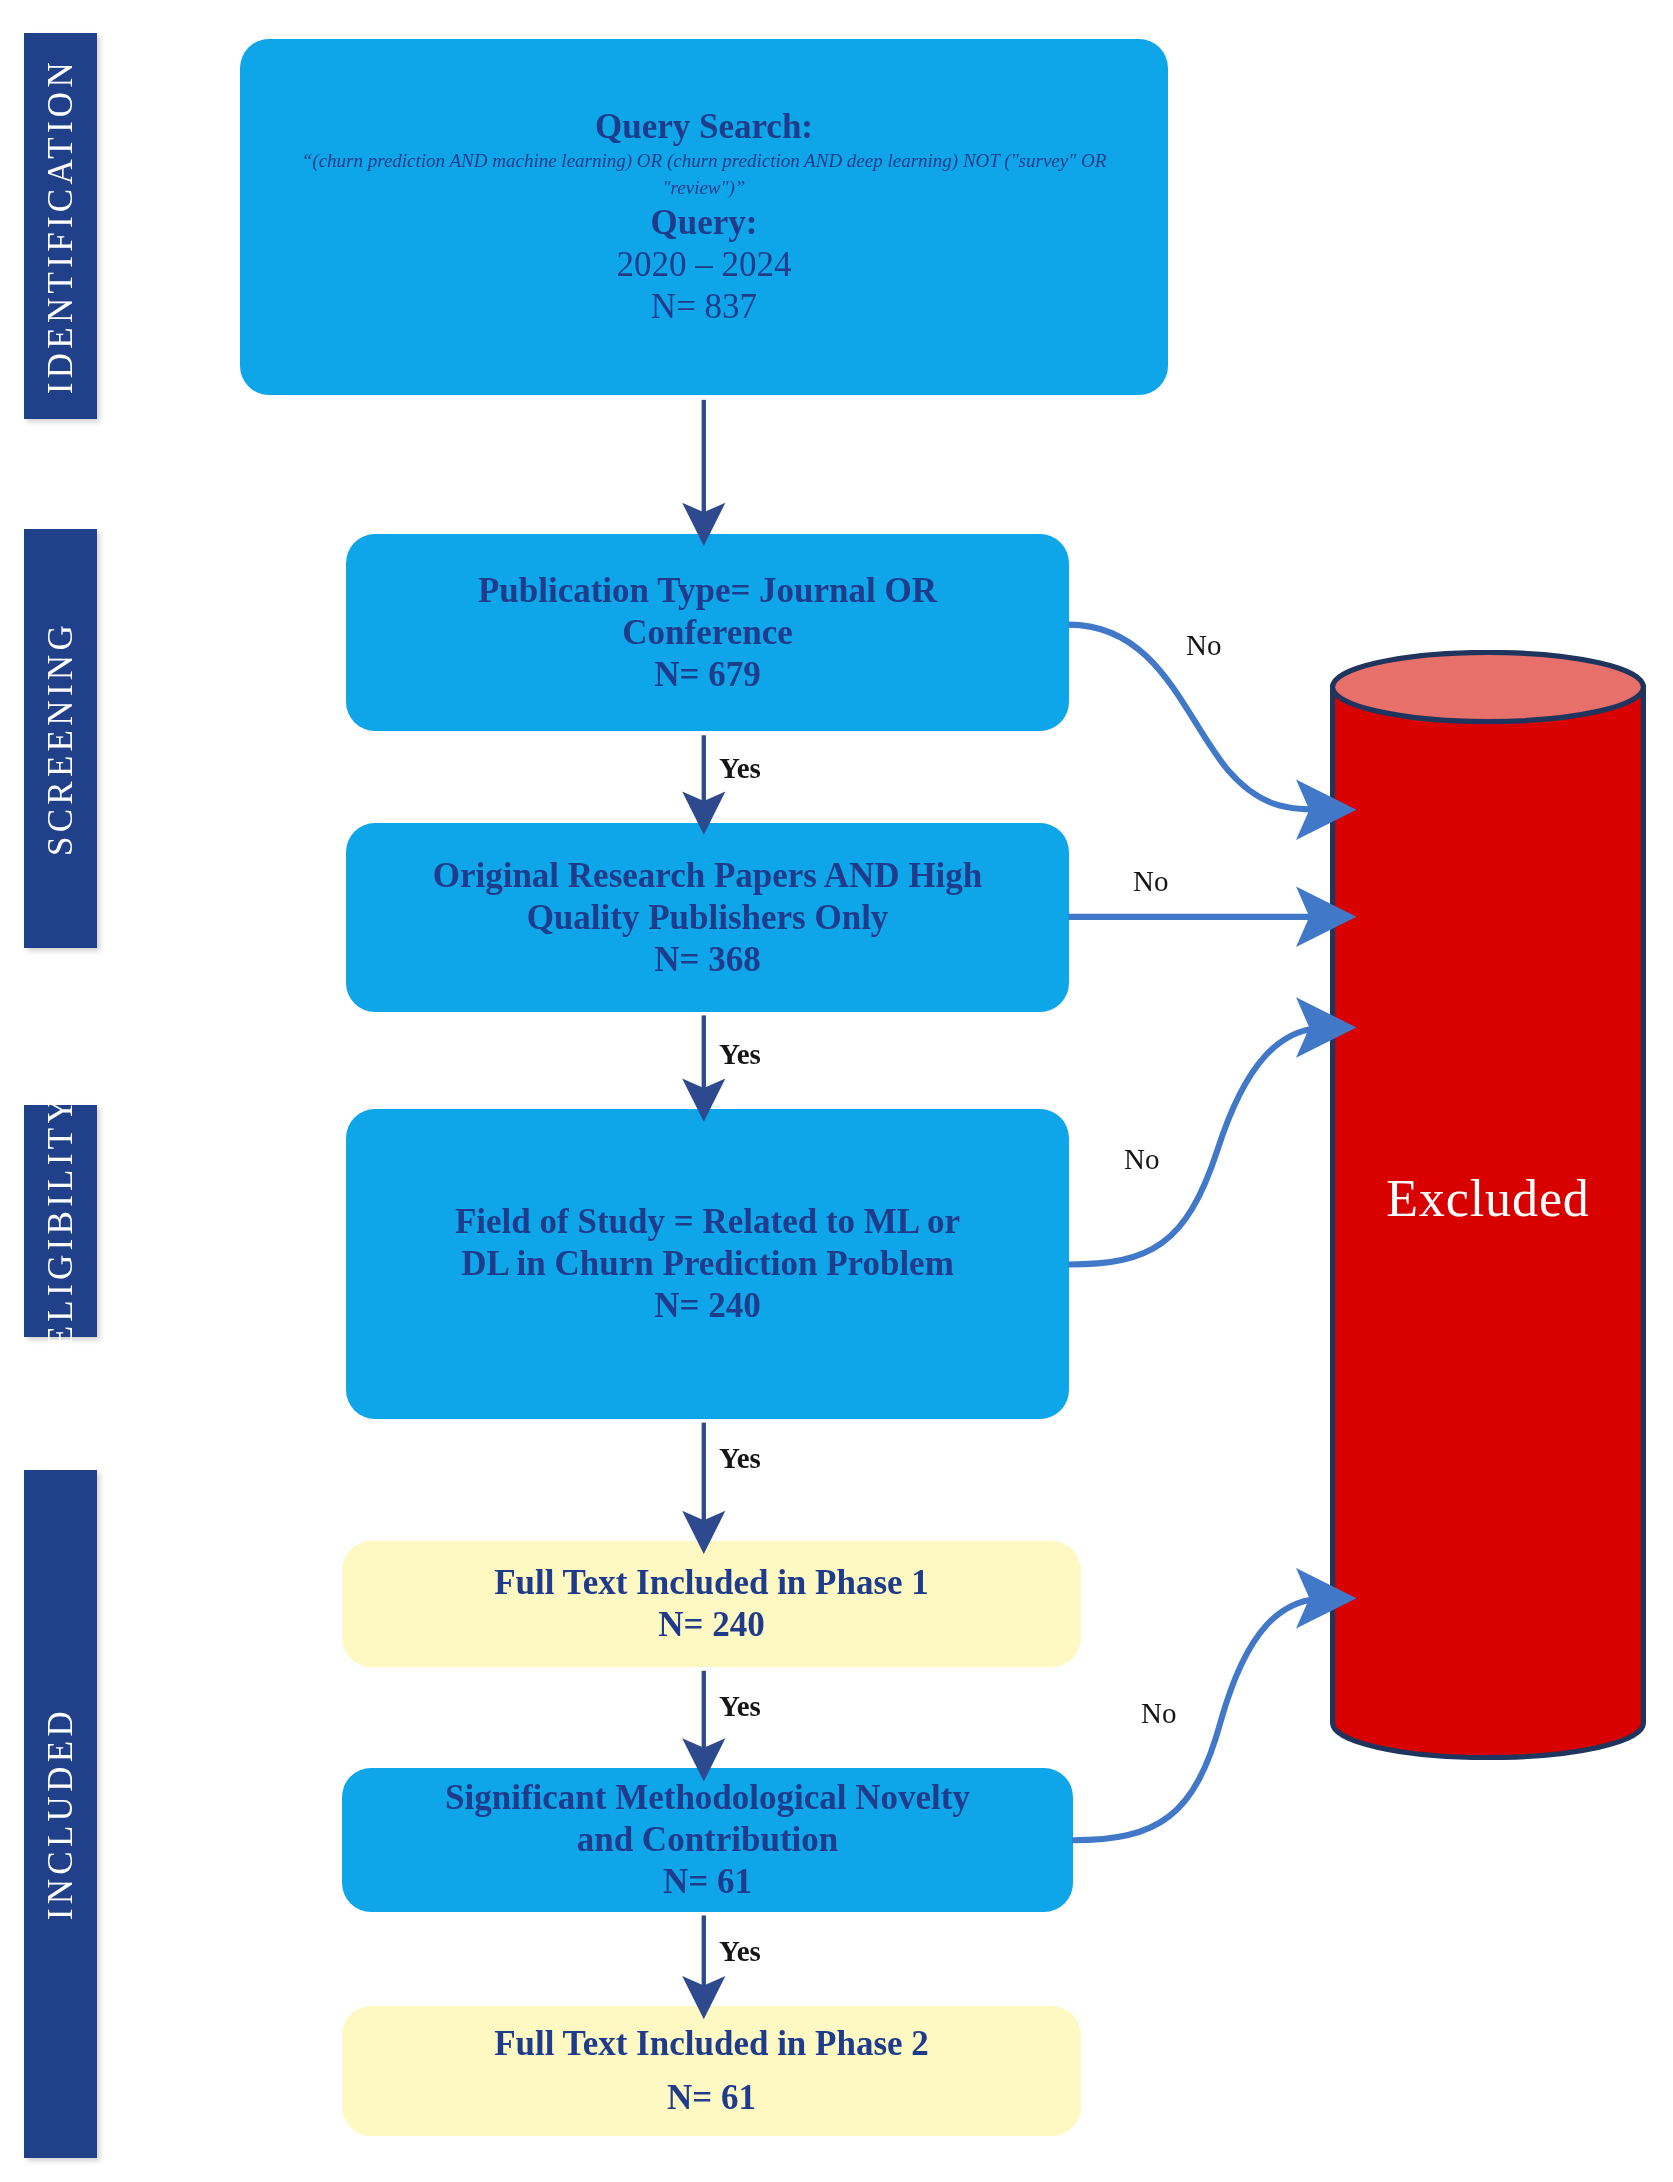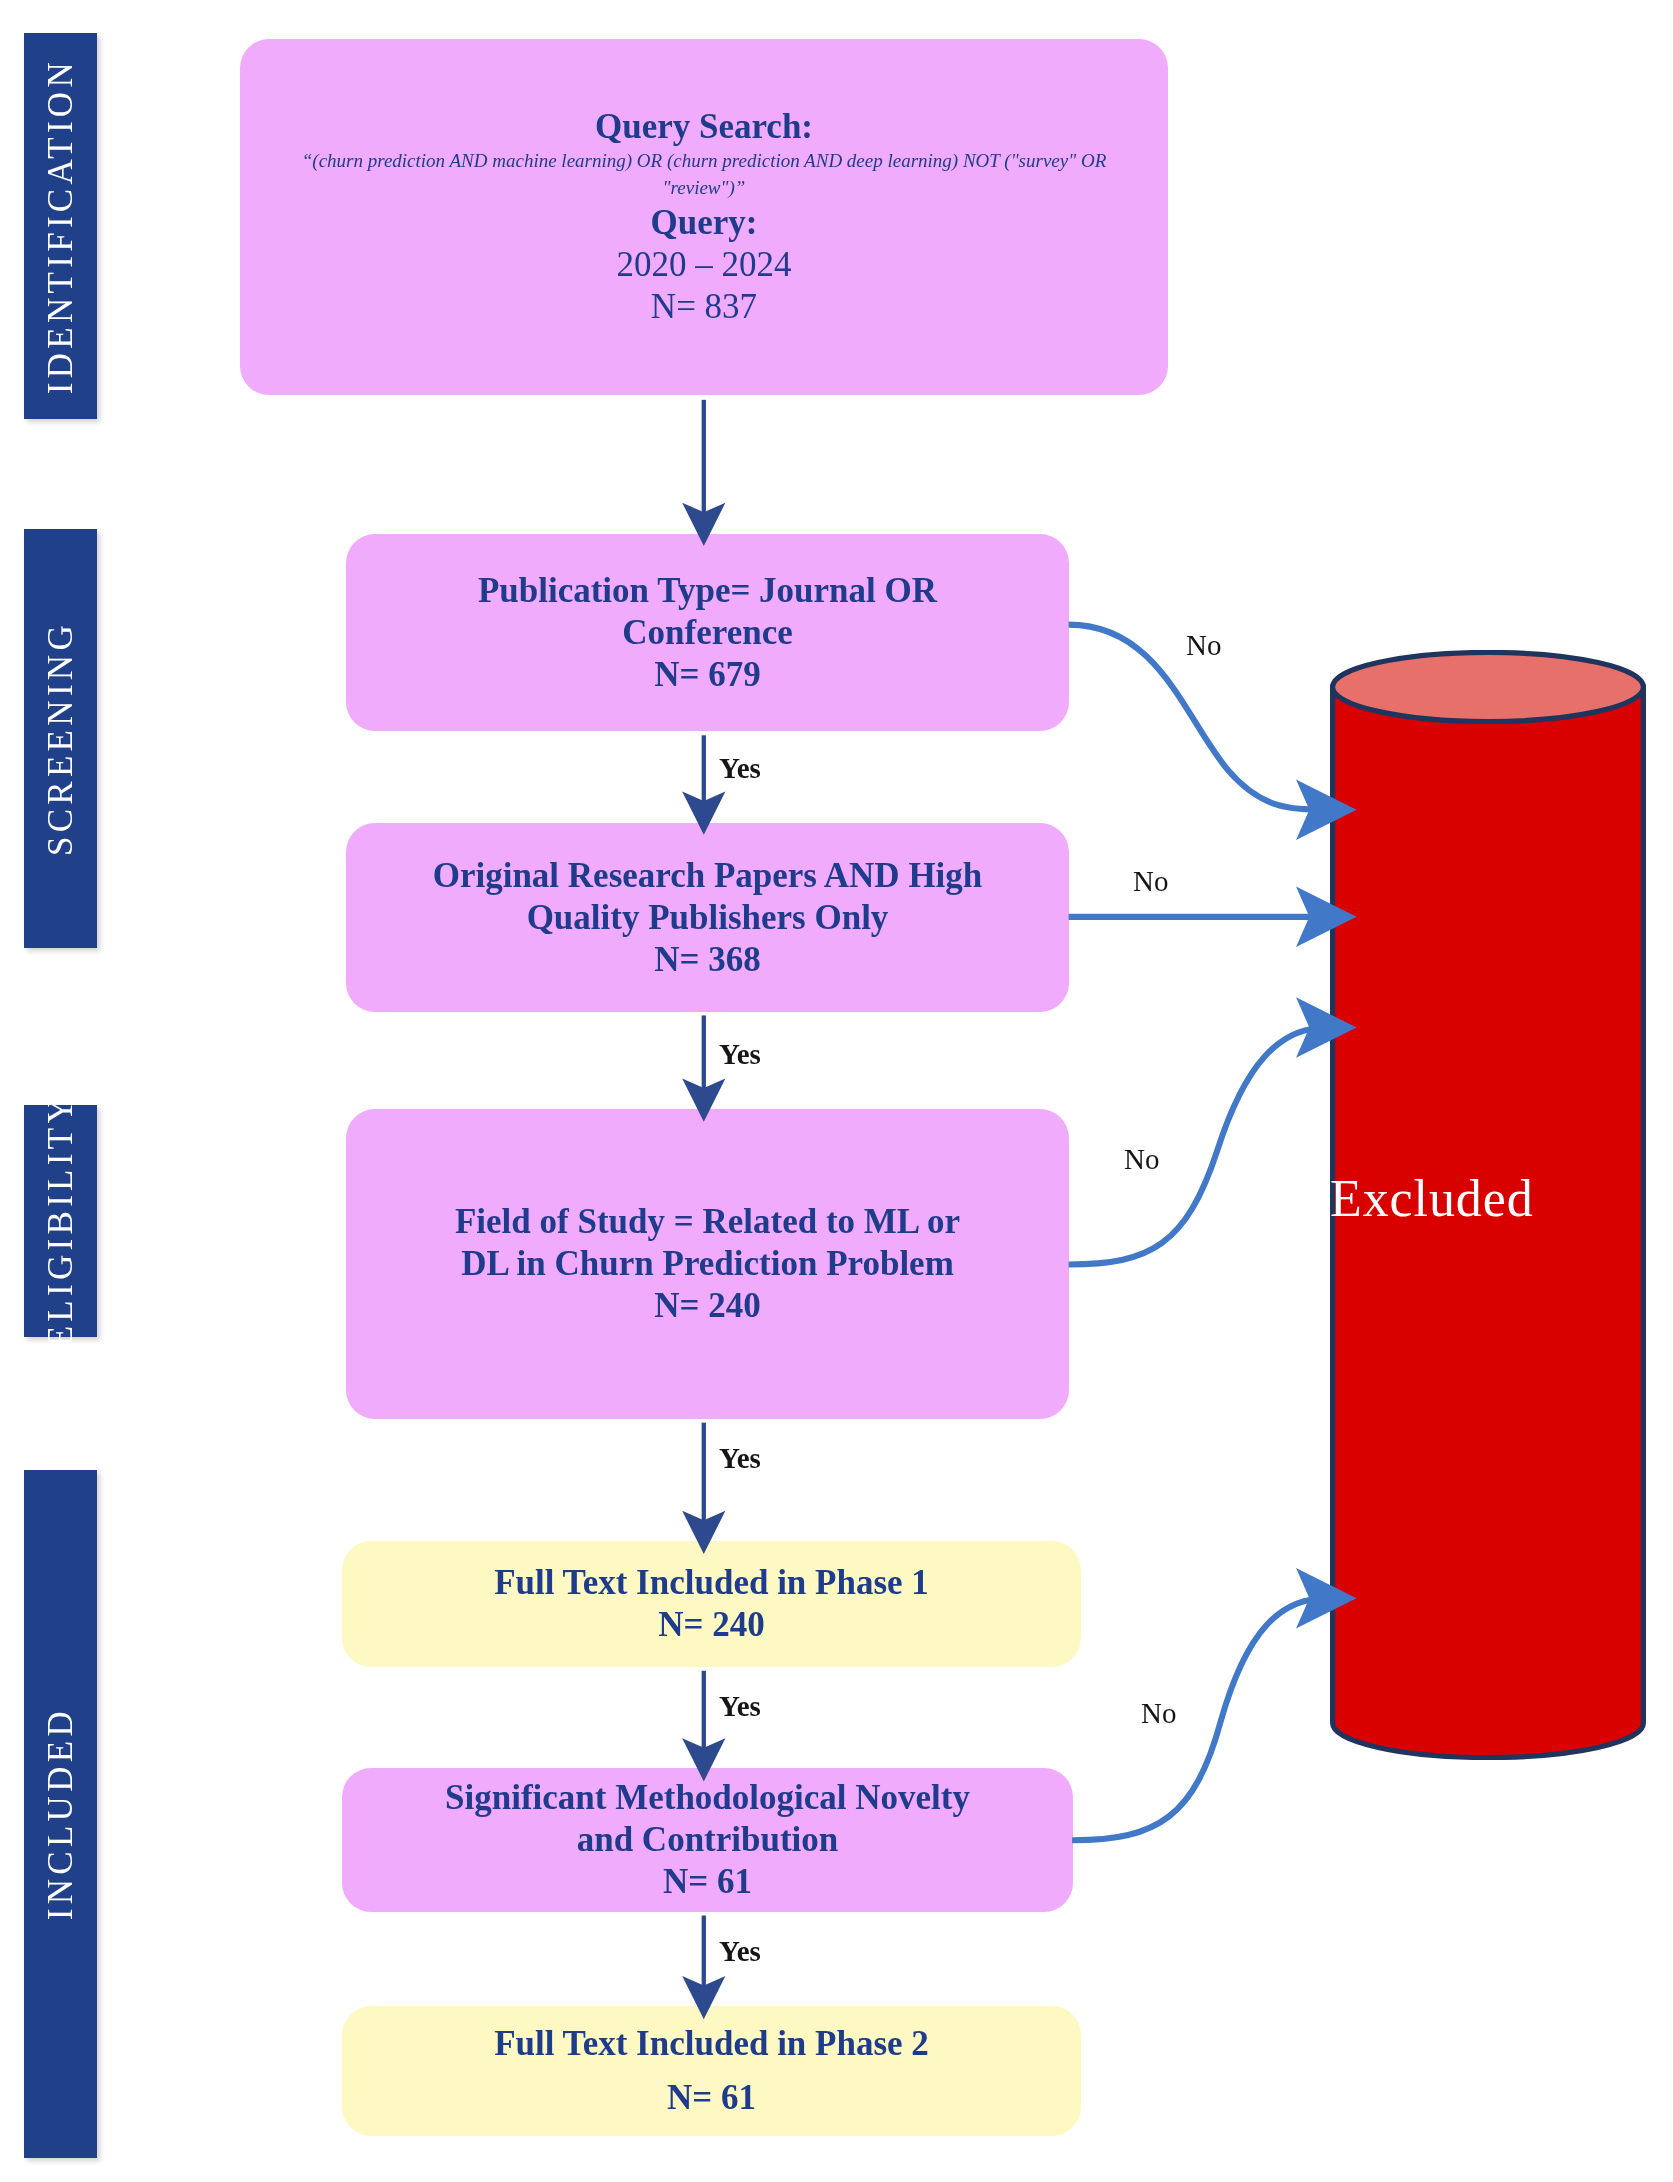--- a/index.html
+++ b/index.html
@@ -43,21 +43,21 @@
     position: absolute;
     border-radius: 29px;
     display: flex;
     flex-direction: column;
     align-items: center;
     justify-content: center;
     text-align: center;
     box-sizing: border-box;
     padding: 8.6px 22.5px;
   }
-  .node.blue  { background: #f0abfc; }
+  .node.blue  { background: #0ea5e9; }
   .node.green { background: #fef9c3; }
 
   .node .line {
     color: #1f3c8c;
     font-weight: bold;
     font-size: 35px;
     line-height: 1.20;
     font-family: "Liberation Serif", "DejaVu Serif", serif;
   }
   .node .line.italic {
@@ -72,20 +72,21 @@
   }
 
   
   #cylinder {
     position: absolute;
   }
   #cylinder .cyl-label {
     position: absolute;
     left: 0;
     right: 0;
+    text-align: center;
     color: #ffffff;
     font-size: 52px;
     font-family: "Liberation Serif", "DejaVu Serif", serif;
     letter-spacing: 0.9px;
   }
 
   
   .edge-label {
     position: absolute;
     color: #161616;

